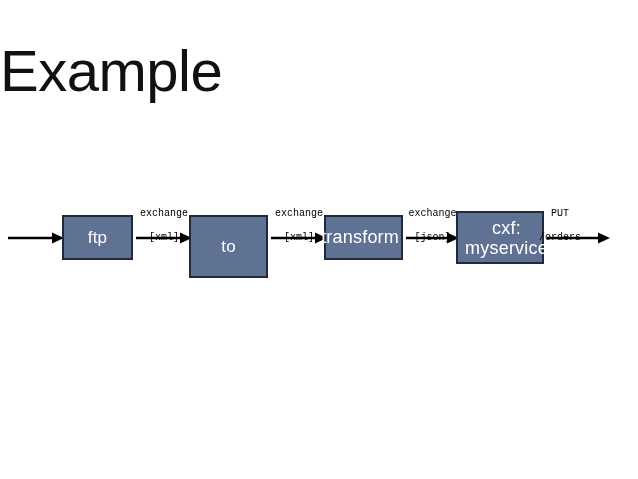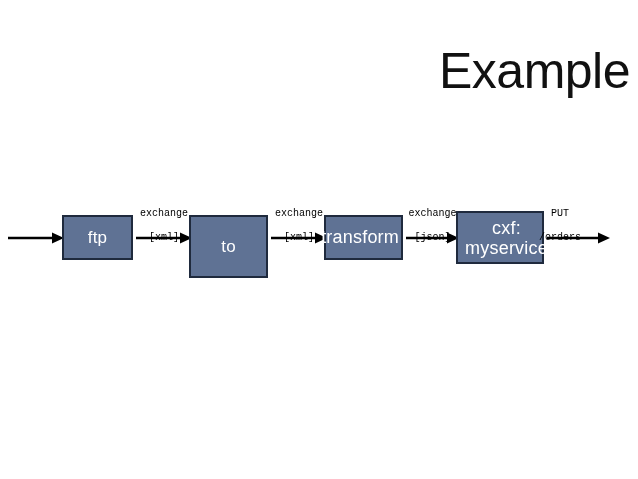--- a/index.html
+++ b/index.html
@@ -19,24 +19,24 @@
   #slide {
     position: absolute;
     inset: 0;
     background: #ffffff;
   }
 
   
   #slide-title {
     position: absolute;
     left: 0;
-    right: 8px;
+    right: 0;
     top: 42px;
-    text-align: right;
-    font-size: 50px;
+    text-align: left;
+    font-size: 58px;
     line-height: 58px;
     font-weight: 400;
     color: #111111;
     letter-spacing: -0.5px;
     white-space: nowrap;
   }
 
   
   #pipeline {
     position: absolute;

